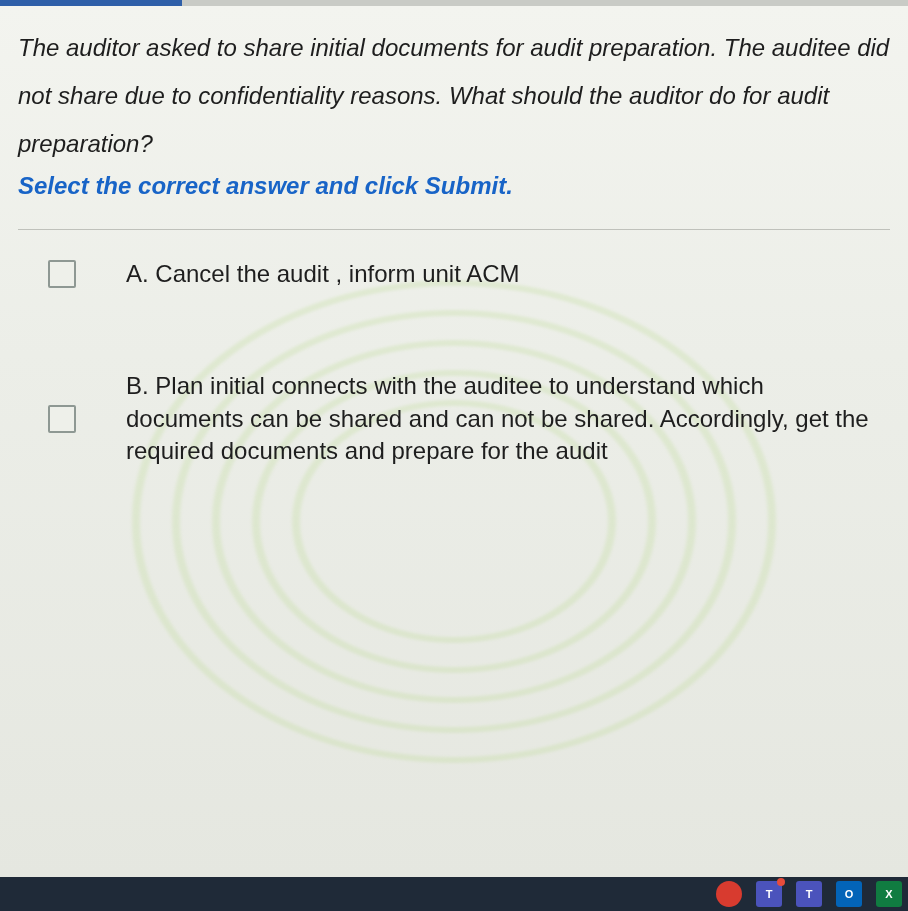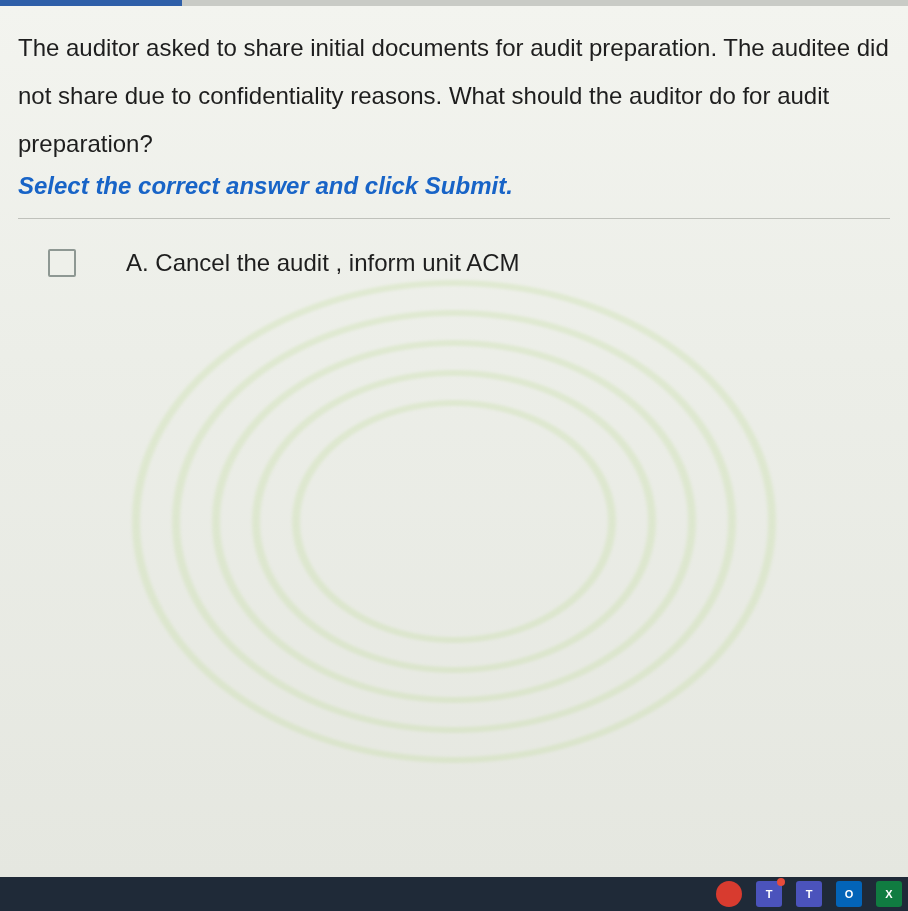--- a/index.html
+++ b/index.html
@@ -41,28 +41,29 @@
         transparent 78%, #b8d98c 79%, #b8d98c 80%, transparent 81%);
     filter: blur(1px);
   }
   .question {
     font-size: 24px;
     line-height: 2.0;
     color: #1e1e1e;
     font-weight: 400;
     position: relative;
     z-index: 1;
+    font-style: italic;
   }
   .instruction {
     font-size: 24px;
     font-style: italic;
     font-weight: 600;
     color: #1864c7;
     margin-top: 4px;
-    margin-bottom: 18px;
+    margin-bottom: 29px;
     position: relative;
     z-index: 1;
   }
   .divider {
     border: none;
     border-top: 1px solid #bfc1bb;
     margin-bottom: 28px;
     position: relative;
     z-index: 1;
   }
@@ -142,20 +143,24 @@
 
   <hr class="divider">
 
   <div class="options">
 
     <div class="option">
       <div class="checkbox"></div>
       <div class="option-text">A. Cancel the audit , inform unit ACM</div>
     </div>
 
+    <div class="option">
+      <div class="checkbox"></div>
+      <div class="option-text">B. Plan initial connects with the auditee to understand which documents can be shared and can not be shared. Accordingly, get the required documents and prepare for the audit</div>
+    </div>
 
 
 
   </div>
 </div>
 
 <div class="taskbar">
   <div class="tb-icon tb-red"></div>
   <div class="tb-icon tb-teams1">T</div>
   <div class="tb-icon tb-teams2">T</div>

